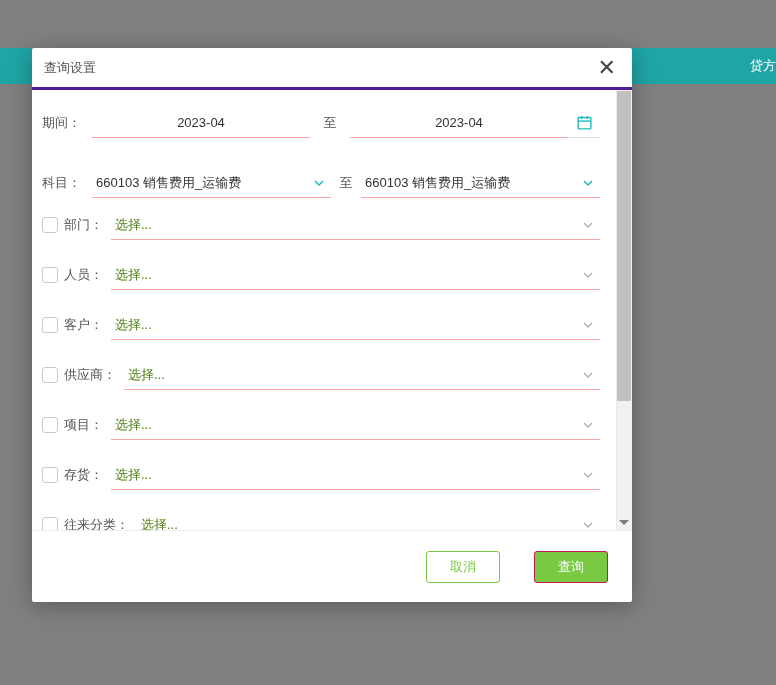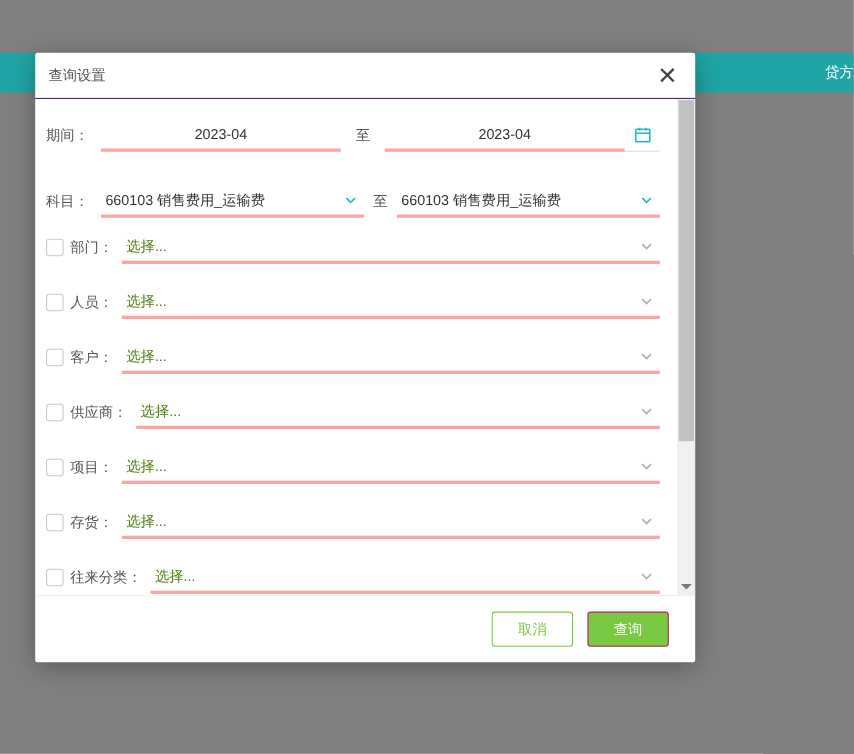--- a/index.html
+++ b/index.html
@@ -41,21 +41,21 @@
     box-shadow: 0 4px 24px rgba(0,0,0,0.3);
     display: flex;
     flex-direction: column;
   }
   .modal-head {
     height: 42px;
     display: flex;
     align-items: center;
     justify-content: space-between;
     padding: 0 12px;
-    border-bottom: 1px solid #4c1d95;
+    border-bottom: 3px solid #4c1d95;
   }
   .modal-title {
     font-size: 13px;
     color: #555;
   }
   .modal-close {
     font-size: 22px;
     color: #444;
     cursor: pointer;
     line-height: 1;
@@ -117,21 +117,21 @@
   }
   .label-period { width: 50px; }
   .label-subject { width: 50px; }
 
   .field {
     flex: 1;
     position: relative;
     height: 30px;
     display: flex;
     align-items: center;
-    border-bottom: 3px solid #fca5a5;
+    border-bottom: 1px solid #fca5a5;
     padding: 0 4px;
     font-size: 13px;
     color: #333;
   }
   .field.center { justify-content: center; }
   .sep {
     width: 40px;
     text-align: center;
     color: #555;
     font-size: 13px;
@@ -176,25 +176,25 @@
     white-space: nowrap;
     margin-right: 8px;
     text-align: right;
   }
   .aux-row .field {
     flex: 1;
     color: #4d7c0f;
   }
 
   .modal-foot {
-    height: 61px;
+    height: 72px;
     display: flex;
     justify-content: flex-end;
     align-items: center;
-    gap: 13px;
+    gap: 34px;
     padding: 0 24px;
     border-top: 1px solid #eee;
   }
   .btn {
     height: 32px;
     min-width: 74px;
     border-radius: 3px;
     font-size: 13px;
     cursor: pointer;
     display: inline-flex;

